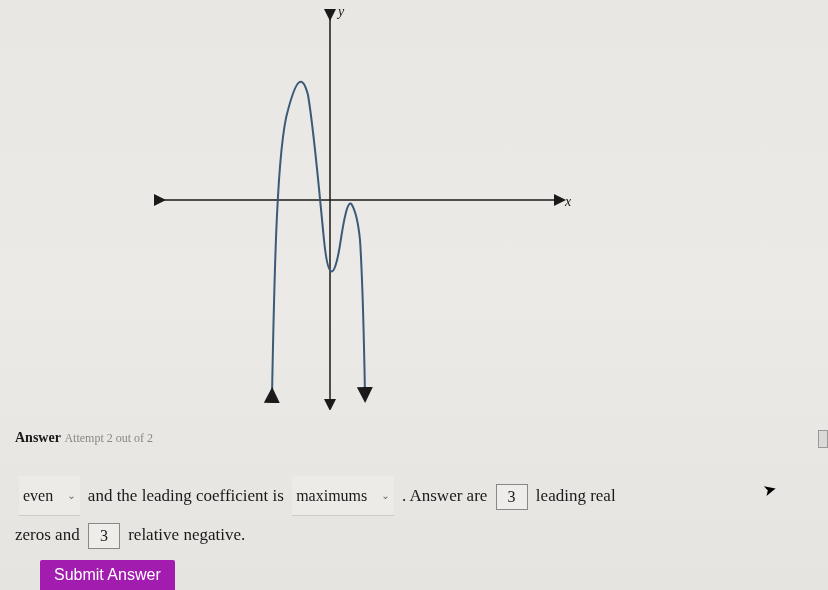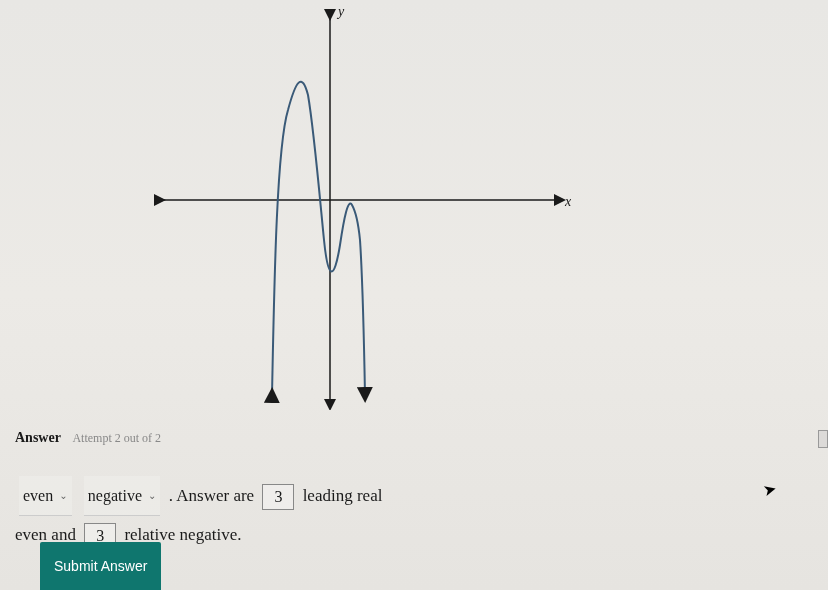--- a/index.html
+++ b/index.html
@@ -29,40 +29,39 @@
       font-size: 14px;
       margin-bottom: 30px;
     }
     .answer-label {
       font-weight: bold;
       color: #1a1a1a;
     }
     .attempt-text {
       color: #888;
       font-size: 12px;
-      margin-left: 8px;
     }
     .sentence {
       font-size: 17px;
       line-height: 2.2;
       color: #1a1a1a;
     }
     .dropdown {
       display: inline-flex;
       align-items: center;
       border: none;
       border-bottom: 1px solid #ccc;
       padding: 2px 4px;
       background: rgba(255,255,255,0.2);
       cursor: pointer;
       font-family: inherit;
       font-size: 16px;
       color: #1a1a1a;
       margin: 0 4px;
-      gap: 6px;
+      gap: 14px;
     }
     .chev {
       font-size: 10px;
       color: #666;
     }
     .num-input {
       display: inline-block;
       border: 1px solid #888;
       width: 32px;
       height: 26px;
@@ -71,24 +70,24 @@
       font-size: 16px;
       background: rgba(255,255,255,0.3);
       margin: 0 4px;
       vertical-align: middle;
       font-family: inherit;
     }
     .submit-btn {
       position: absolute;
       bottom: 0;
       left: 40px;
-      background: #0f766e;
+      background: #a21caf;
       color: #fff;
-      font-size: 14px;
-      padding: 16px 14px;
+      font-size: 16px;
+      padding: 6px 14px;
       border: none;
       border-radius: 2px 2px 0 0;
       font-family: Arial, sans-serif;
       cursor: pointer;
     }
     .side-badge {
       position: absolute;
       right: 0;
       top: 430px;
       width: 10px;
@@ -142,29 +141,30 @@
 <div class="answer-section">
   <div class="answer-header">
     <span class="answer-label">Answer</span>
     <span class="attempt-text">Attempt 2 out of 2</span>
   </div>
   <div class="sentence">
     <span class="dropdown">
       <span>even</span>
       <span class="chev">⌄</span>
     </span>
+    <span>and the leading coefficient is</span>
     <span class="dropdown">
-      <span>negative</span>
+      <span>maximums</span>
       <span class="chev">⌄</span>
     </span>
     <span>. Answer are</span>
     <span class="num-input">3</span>
     <span>leading real</span>
     <br>
-    <span>even and</span>
+    <span>zeros and</span>
     <span class="num-input">3</span>
     <span>relative negative.</span>
   </div>
 </div>
 
 <div class="side-badge"></div>
 <div class="cursor-icon">➤</div>
 
 <button class="submit-btn">Submit Answer</button>
 

